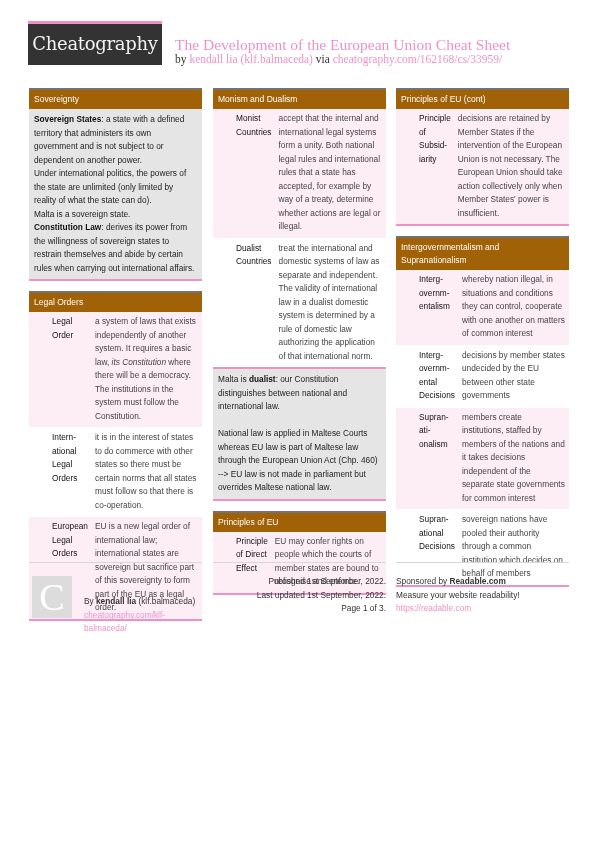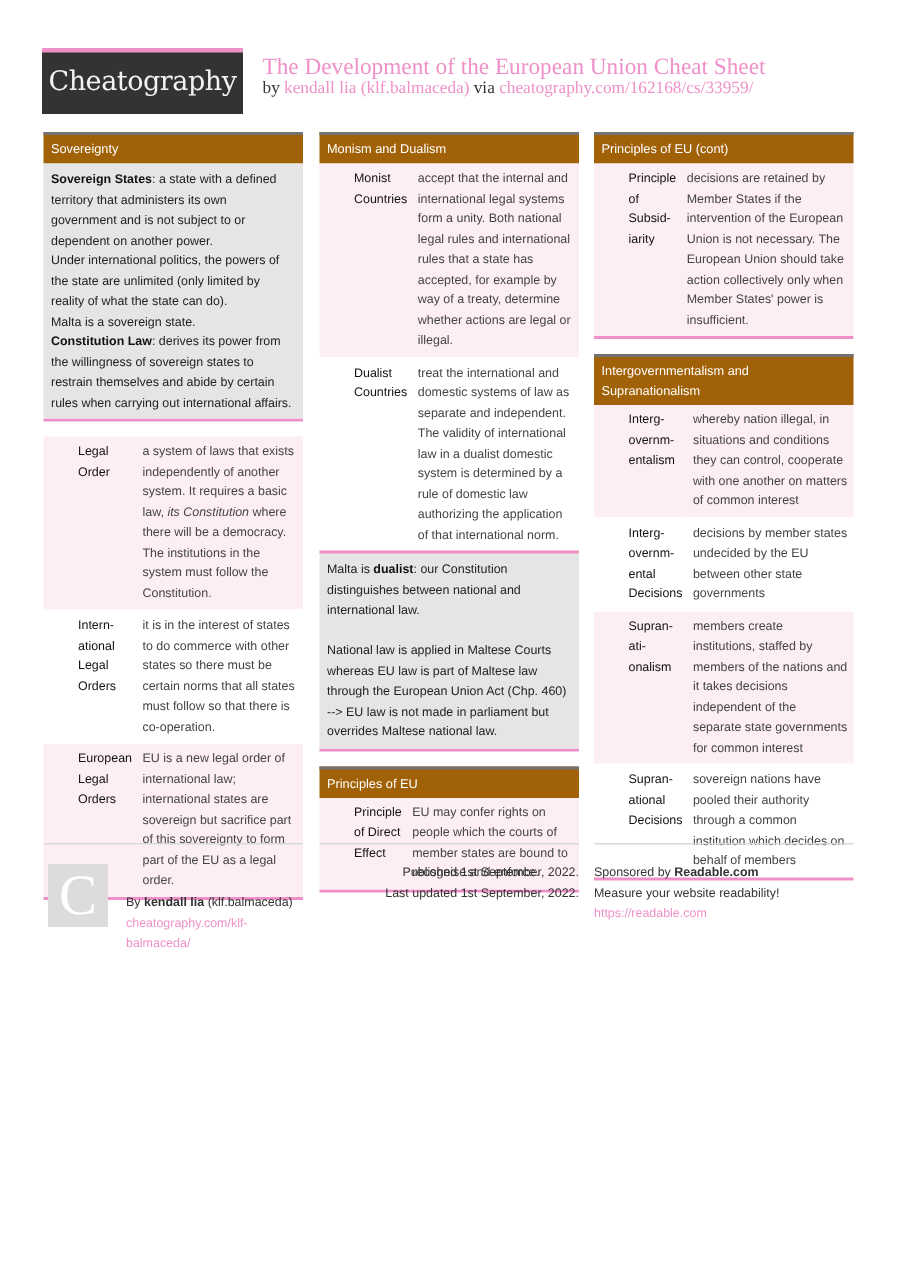--- a/index.html
+++ b/index.html
@@ -1,19 +1,19 @@
 <!DOCTYPE html>
 <html><head>
 <meta charset="utf-8">
 <style>
   * { box-sizing: border-box; margin: 0; padding: 0; }
   html, body { width: 600px; height: 849px; background: #ffffff; }
   body { position: relative; font-family: "Liberation Sans", sans-serif; color: #111; overflow: hidden; }
 
-  .logo { position: absolute; left: 28px; top: 32px; width: 134px; height: 44px; background: #333333; border-top: 3px solid #ef91c8; }
+  .logo { position: absolute; left: 28px; top: 21px; width: 134px; height: 44px; background: #333333; border-top: 3px solid #ef91c8; }
   .logo span { display: block; text-align: center; color: #f2f2f2; font-family: "DejaVu Serif", serif; font-size: 18px; line-height: 40px; letter-spacing: -0.3px; }
 
   .title { position: absolute; left: 175px; top: 36px; font-family: "Liberation Serif", serif; font-size: 15.5px; color: #ef91c8; white-space: nowrap; }
   .byline { position: absolute; left: 175px; top: 53px; font-family: "Liberation Serif", serif; font-size: 11.5px; color: #333; white-space: nowrap; }
   .byline .pink { color: #ef91c8; }
 
   .col { position: absolute; top: 88px; width: 173px; }
   .col1 { left: 29px; } .col2 { left: 213px; } .col3 { left: 396px; }
 
   .box { border-bottom: 2px solid #ef91c8; margin-bottom: 10px; }
@@ -57,20 +57,21 @@
     <div class="box-head">Sovereignty</div>
     <div class="para">
       <div><b>Sovereign States</b><span>: a state with a defined territory that administers its own government and is not subject to or dependent on another power.</span></div>
       <div>Under international politics, the powers of the state are unlimited (only limited by reality of what the state can do).</div>
       <div>Malta is a sovereign state.</div>
       <div><b>Constitution Law</b><span>: derives its power from the willingness of sovereign states to restrain themselves and abide by certain rules when carrying out international affairs.</span></div>
     </div>
   </div>
 
   <div class="box">
+    <div class="box-head">Legal Orders</div>
     <table class="rows">
       <tbody>
           <tr class="alt">
         <td class="k">Legal<br>Order</td>
         <td class="v"><span>a system of laws that exists independently of another system. It requires a basic law, </span><i>its Constitution</i><span> where there will be a democracy. The institutions in the system must follow the Constitution.</span></td>
       </tr>
       <tr>
         <td class="k">Intern-<br>ational<br>Legal<br>Orders</td>
         <td class="v">it is in the interest of states to do commerce with other states so there must be certain norms that all states must follow so that there is co-operation.</td>
       </tr>
@@ -162,19 +163,20 @@
         <span>C</span>
       </div>
     <div class="txt">
       <div><span>By </span><b>kendall lia</b><span> (klf.balmaceda)</span></div>
       <div class="pinklink">cheatography.com/klf-balmaceda/</div>
     </div>
   </div>
   <div class="fcol fcol2">
     <div>Published 1st September, 2022.</div>
     <div>Last updated 1st September, 2022.</div>
+    <div>Page 1 of 3.</div>
   </div>
   <div class="fcol fcol3">
     <div><span>Sponsored by </span><b>Readable.com</b></div>
     <div>Measure your website readability!</div>
     <div class="pinklink">https://readable.com</div>
   </div>
 </div>
 
 </body></html>

